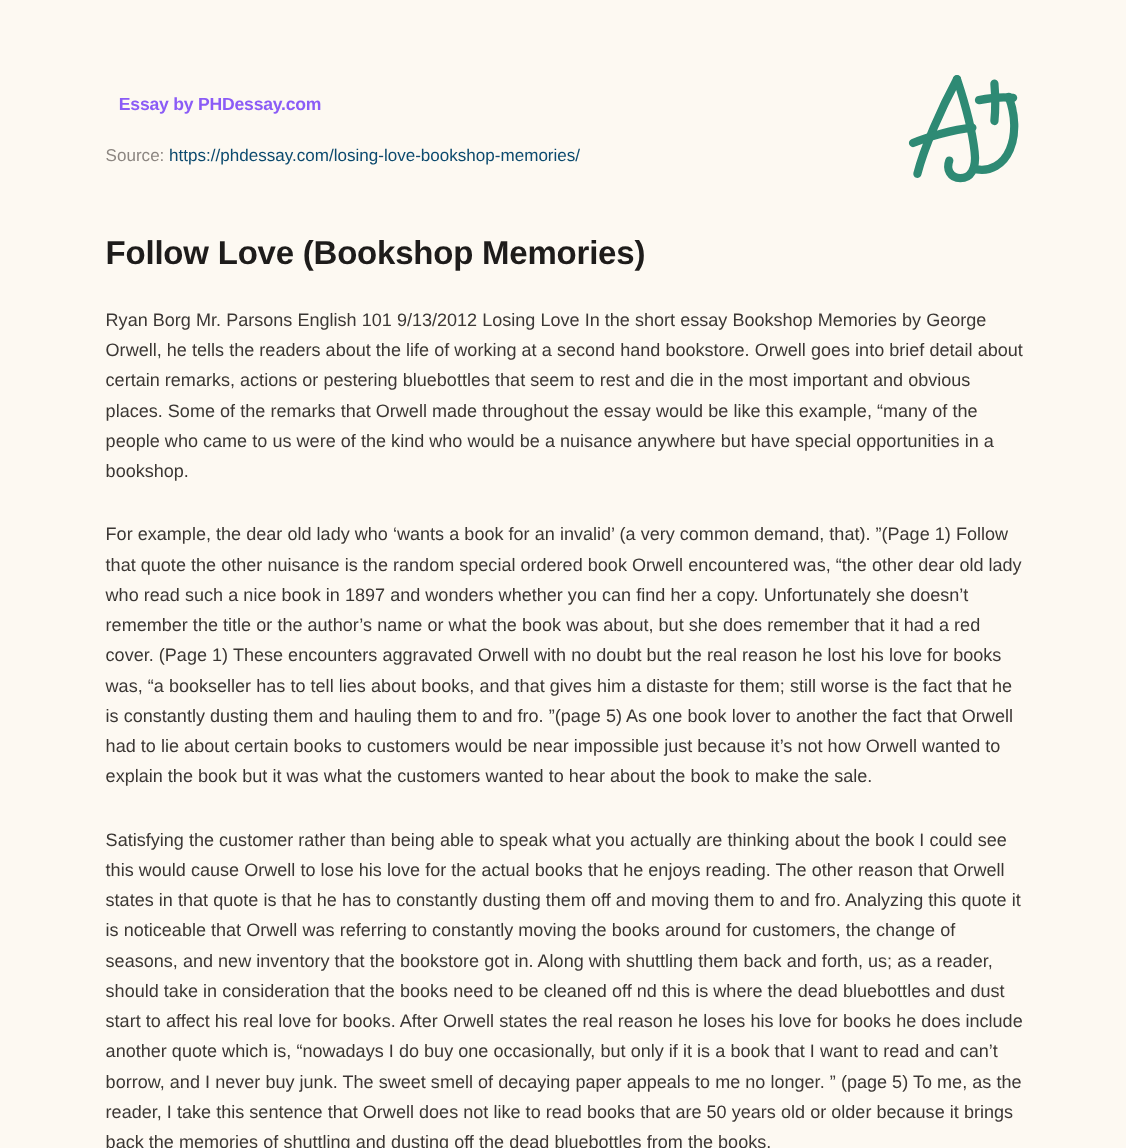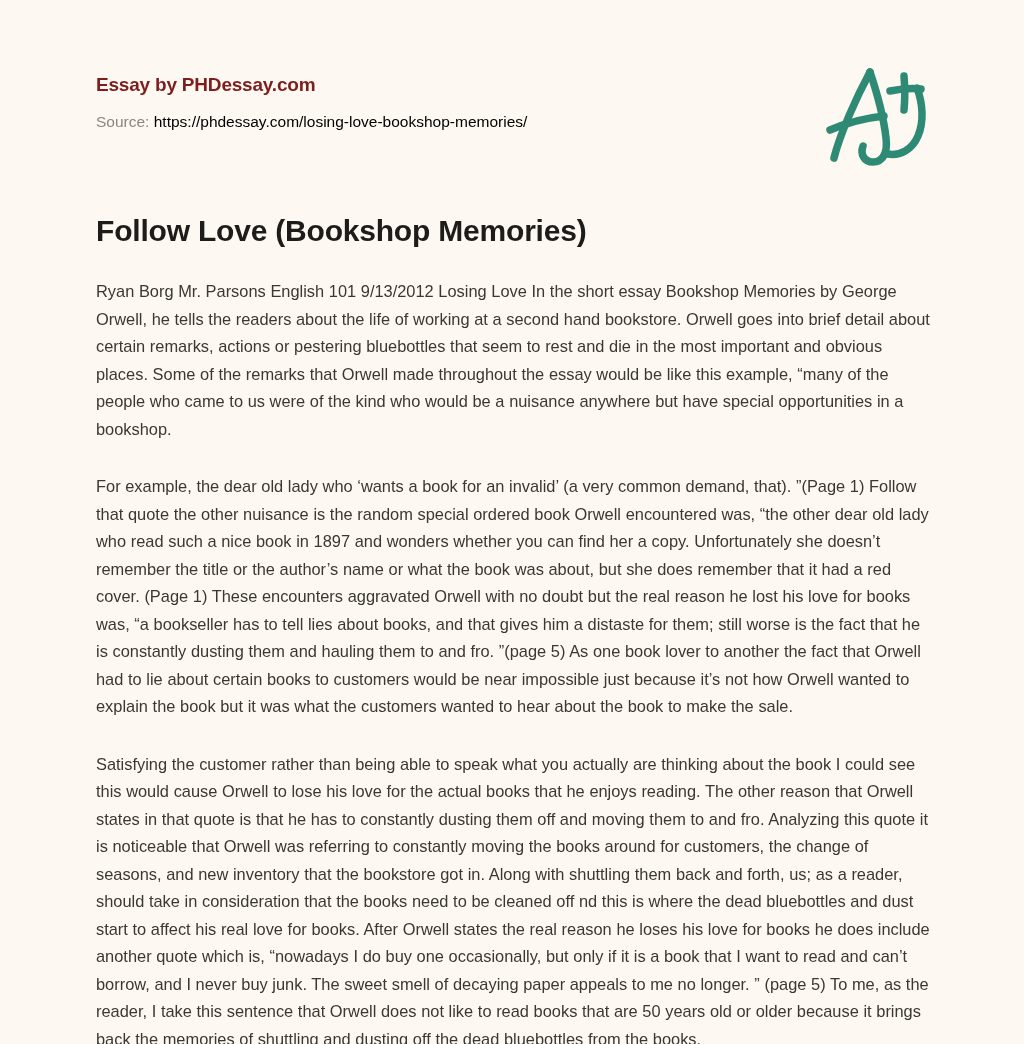--- a/index.html
+++ b/index.html
@@ -26,45 +26,45 @@
   
   .header {
     position: absolute;
     left: 96px;
     top: 44px;
     width: 832px;
     height: 130px;
   }
 
   .brand-line {
-    font-size: 19px;
+    font-size: 16px;
     font-weight: bold;
-    color: #7f1d1d;
+    color: #8b5cf6;
     letter-spacing: -0.2px;
     line-height: 1.2;
-    margin: 0;
+    margin: 12px;
     padding-top: 30px;
   }
 
   .source-line {
     margin: 0;
     padding-top: 14px;
     font-size: 15.5px;
     line-height: 1.4;
     color: #8C8681;
     white-space: nowrap;
   }
 
   .source-label {
     color: #8C8681;
     margin-top: 24px;
   }
 
   .source-url {
-    color: #000000;
+    color: #0c4a6e;
     text-decoration: none;
   }
 
   
   .logo {
     position: absolute;
     right: 92px;
     top: 58px;
     width: 110px;
     height: 112px;

